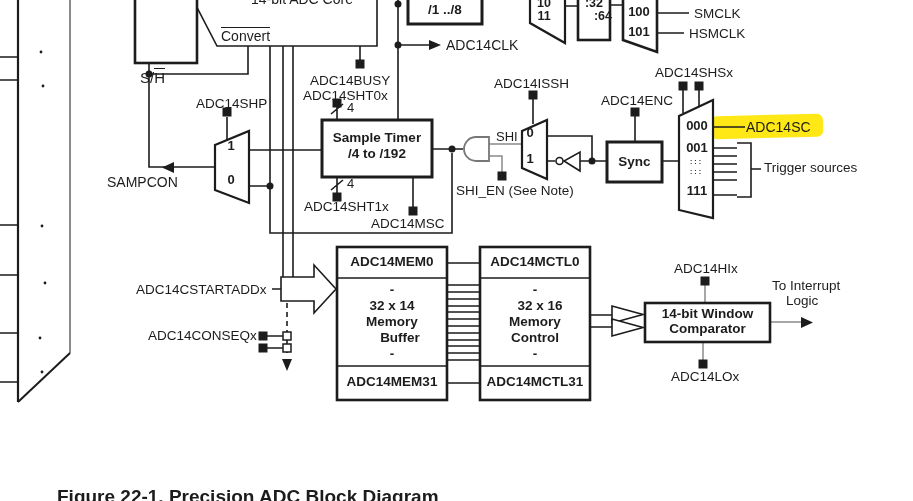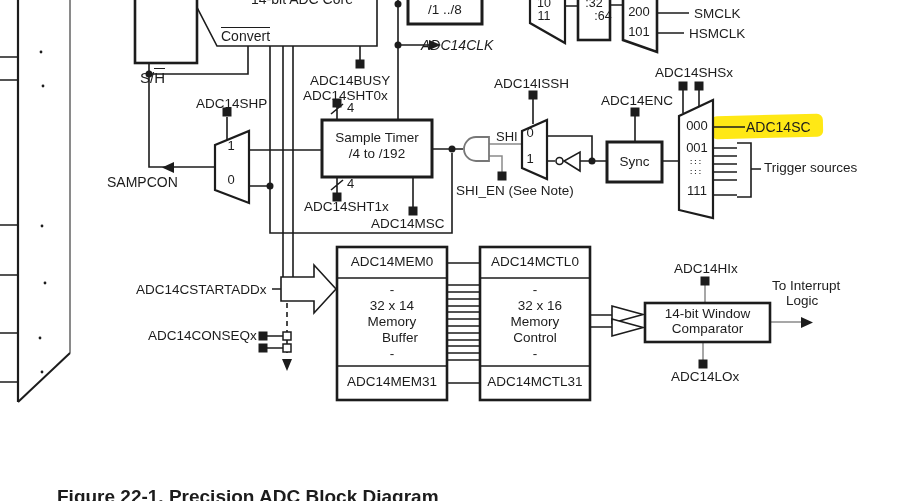--- a/index.html
+++ b/index.html
@@ -1,20 +1,20 @@
 <!DOCTYPE html>
 <html><head>
 <meta charset="utf-8">
 <style>
   html,body{margin:0;padding:0;background:#fff;}
   .stage{position:relative;width:913px;height:501px;background:#fff;overflow:hidden;
          font-family:"Liberation Sans",sans-serif;color:#1c1c1c;}
   .stage svg{position:absolute;left:0;top:0;}
   .lbl{position:absolute;white-space:nowrap;font-size:13.5px;line-height:1.15;z-index:2;}
-  .ctr{text-align:center;}
+  .ctr{text-align:center;font-weight:bold;}
   .sm{font-size:12.5px;}
   .md{font-size:13px;}
   .lg{font-size:14px;}
   .ov{border-top:1.6px solid #1c1c1c;padding-top:0px;}
   .dots{font-size:7px;font-weight:bold;letter-spacing:2px;}
   .caption{font-size:19px;font-weight:bold;}
   .copy{font-size:13px;}
 </style>
 </head>
 <body>
@@ -132,25 +132,25 @@
 
 <div class="lbl" style="left:140px;top:35px;font-size:15px;margin-top:34px;"><span>S/</span><span class="ov">H</span></div>
 <div class="lbl lg" style="left:251px;top:-9px;">14-bit ADC Core</div>
 <div class="lbl lg" style="left:221px;top:28px;"><span class="ov">Convert</span></div>
 
 <div class="lbl ctr" style="left:408px;top:2px;width:74px;">/1 ../8</div>
 <div class="lbl ctr sm" style="left:532px;top:-4px;width:24px;">10</div>
 <div class="lbl ctr sm" style="left:532px;top:9px;width:24px;">11</div>
 <div class="lbl ctr sm" style="left:579px;top:-4px;width:30px;">:32</div>
 <div class="lbl ctr sm" style="left:579px;top:9px;width:48px;">:64</div>
-<div class="lbl ctr md" style="left:626px;top:5px;width:26px;">200</div>
+<div class="lbl ctr md" style="left:626px;top:5px;width:26px;">100</div>
 <div class="lbl ctr md" style="left:626px;top:25px;width:26px;">101</div>
 <div class="lbl" style="left:694px;top:6px;">SMCLK</div>
 <div class="lbl" style="left:689px;top:26px;">HSMCLK</div>
-<div class="lbl lg" style="left:421px;top:37px;font-style:italic;">ADC14CLK</div>
+<div class="lbl lg" style="left:446px;top:37px;">ADC14CLK</div>
 
 <div class="lbl" style="left:196px;top:96px;">ADC14SHP</div>
 <div class="lbl lg" style="left:107px;top:174px;">SAMPCON</div>
 <div class="lbl ctr md" style="left:224px;top:139px;width:14px;">1</div>
 <div class="lbl ctr md" style="left:224px;top:173px;width:14px;">0</div>
 <div class="lbl" style="left:310px;top:73px;">ADC14BUSY</div>
 <div class="lbl" style="left:303px;top:88px;">ADC14SHT0x</div>
 <div class="lbl md" style="left:347px;top:101px;">4</div>
 <div class="lbl ctr" style="left:322px;top:130px;width:110px;">Sample Timer</div>
 <div class="lbl ctr" style="left:322px;top:146px;width:110px;">/4 to /192</div>

